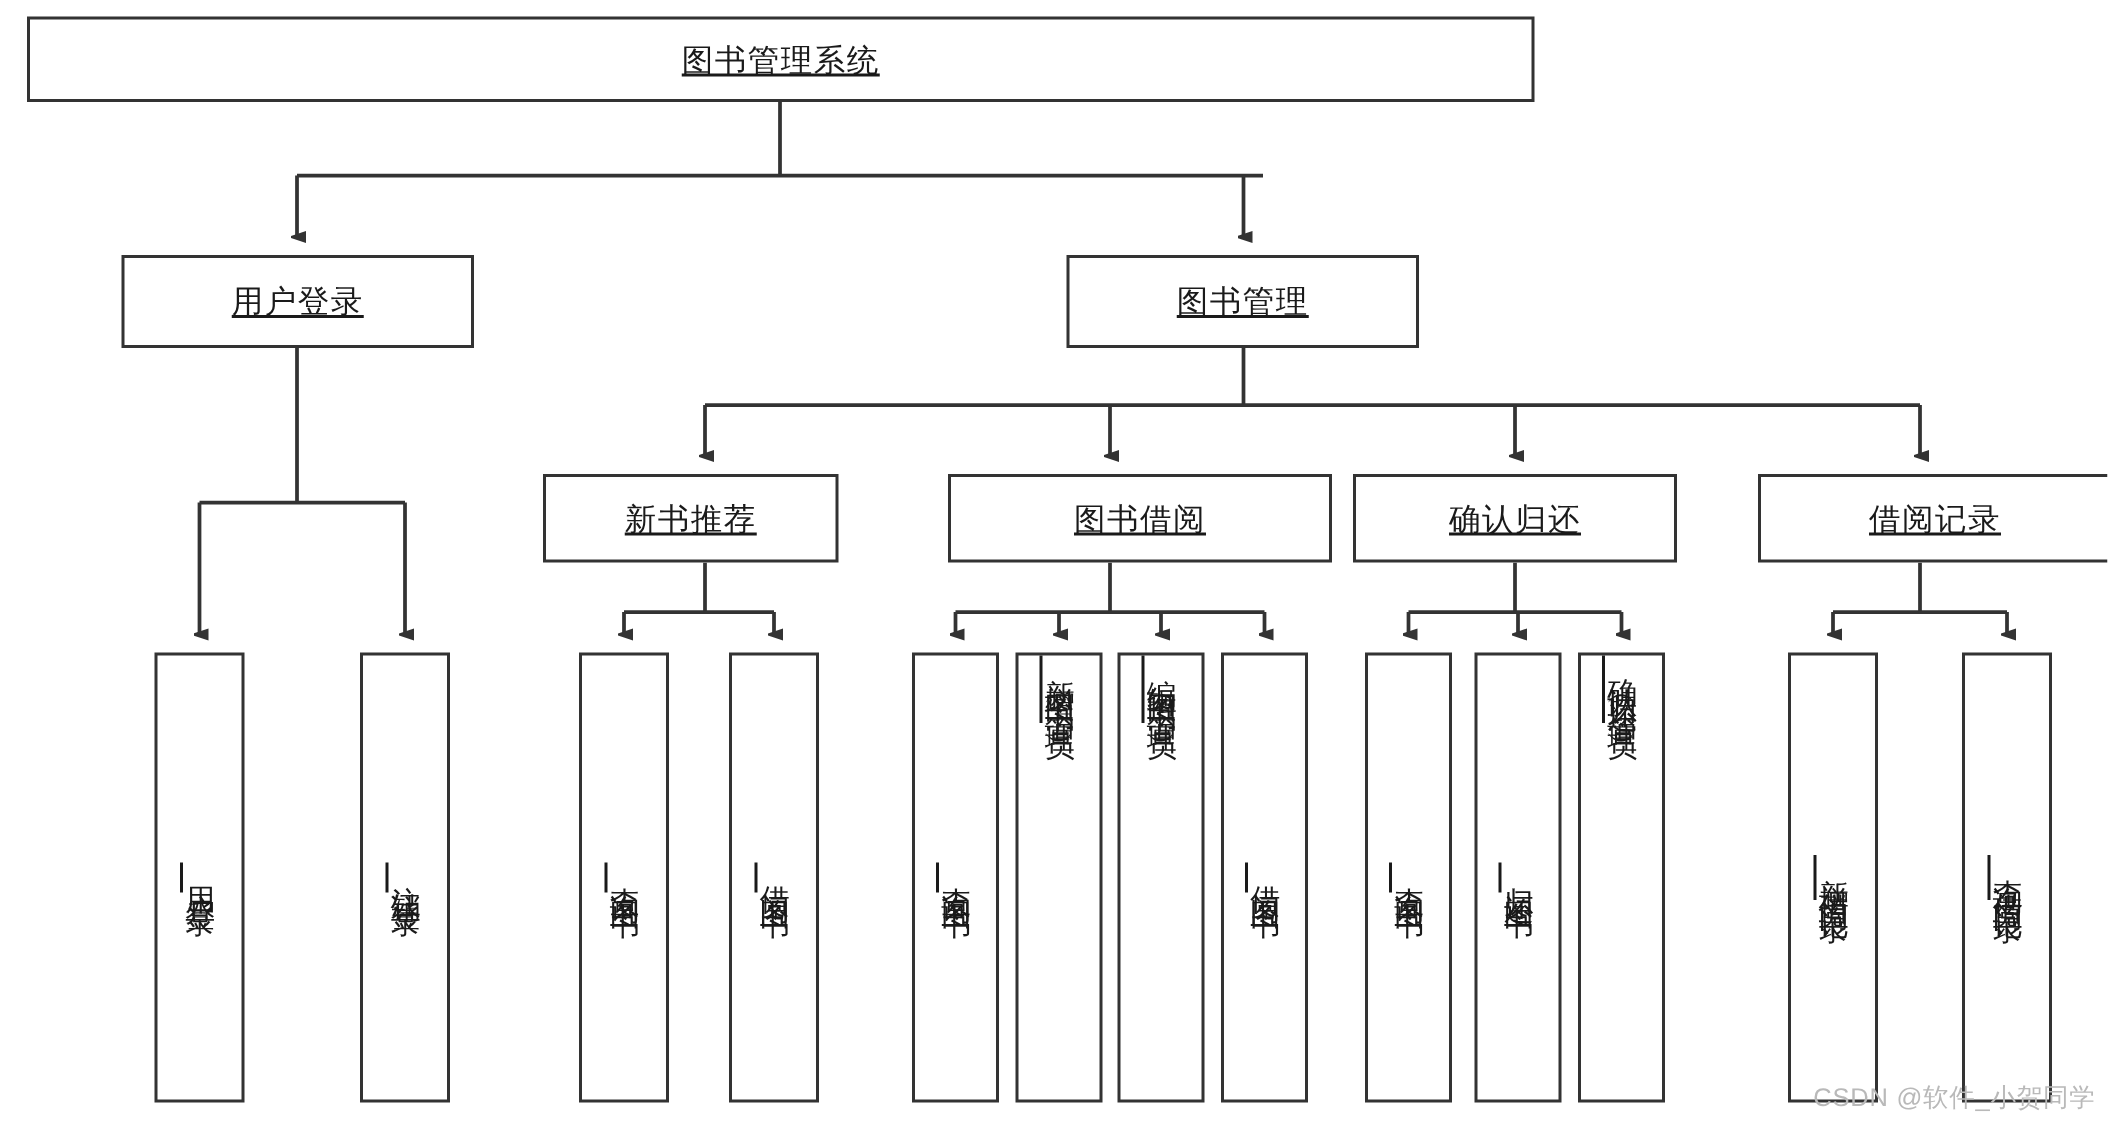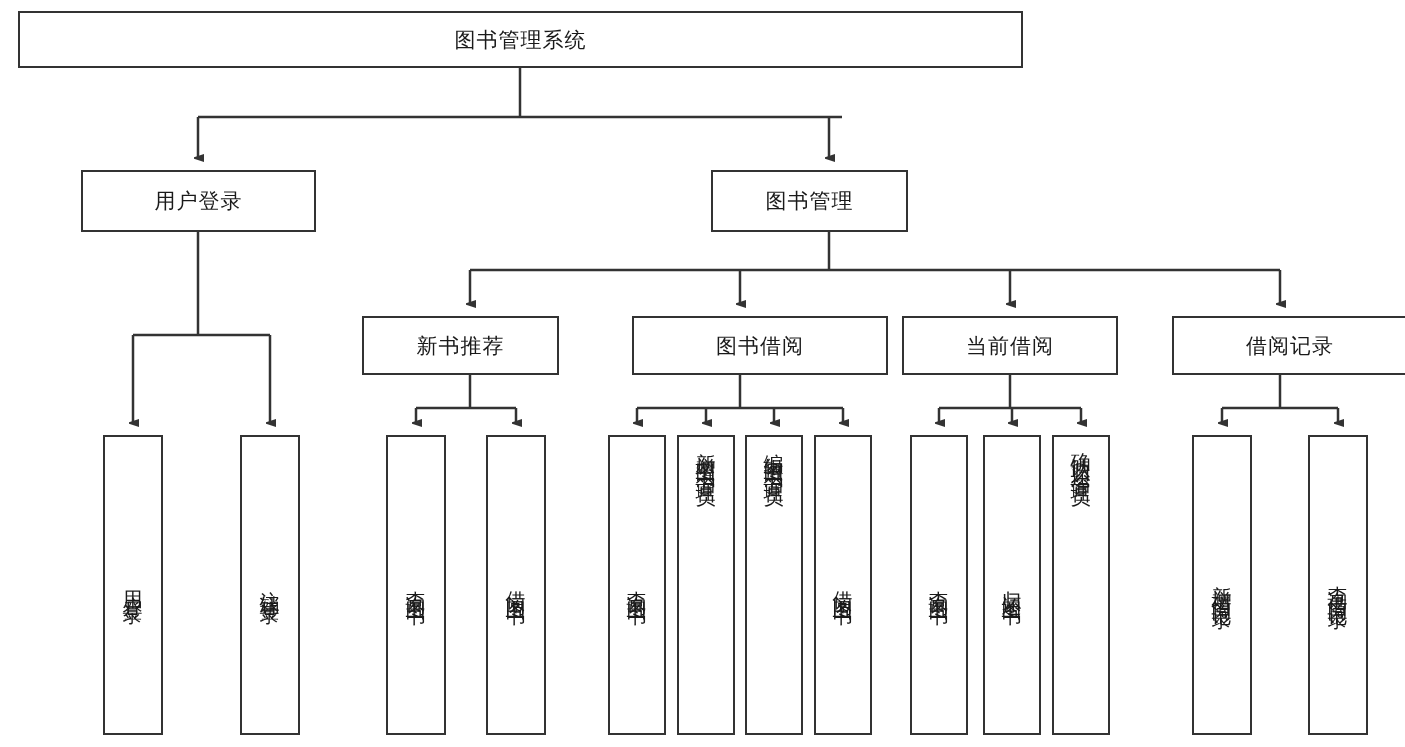--- a/index.html
+++ b/index.html
@@ -25,20 +25,21 @@
   }
   .node {
     position: absolute;
     box-sizing: border-box;
     border: 2px solid #333333;
     background: #ffffff;
     display: flex;
     align-items: center;
     justify-content: center;
     color: #1a1a1a;
+    text-decoration: underline;
   }
   .node.horizontal {
     font-size: 21px;
     letter-spacing: 1px;
   }
   .node.vertical {
     font-size: 20px;
   }
   .node.vertical .vtext {
     writing-mode: vertical-rl;
@@ -125,32 +126,32 @@
     </g>
   </svg>
 
   <div class="node horizontal" style="left:18px; top:11px; width:1005px; height:57px;">
     <span>图书管理系统</span>
   </div>
 
   <div class="node horizontal" style="left:81px; top:170px; width:235px; height:62px;">
     <span>用户登录</span>
   </div>
-  <div class="node horizontal" style="left:711px; top:170px; width:197px; height:62px;">
+  <div class="node horizontal" style="left:711px; top:170px; width:235px; height:62px;">
     <span>图书管理</span>
   </div>
 
   <div class="node horizontal" style="left:362px; top:316px; width:197px; height:59px;">
     <span>新书推荐</span>
   </div>
   <div class="node horizontal" style="left:632px; top:316px; width:256px; height:59px;">
     <span>图书借阅</span>
   </div>
   <div class="node horizontal" style="left:902px; top:316px; width:216px; height:59px;">
-    <span>当前借阅</span>
+    <span>确认归还</span>
   </div>
   <div class="node horizontal" style="left:1172px; top:316px; width:236px; height:59px;">
     <span>借阅记录</span>
   </div>
 
   <div class="node vertical" style="left:103px; top:435px; width:60px; height:300px;">
     <div class="vbox-inner centered">
       <span class="vtext">用户登录</span>
     </div>
   </div>
@@ -212,14 +213,15 @@
     <div class="vbox-inner centered">
       <span class="vtext">新增借阅记录</span>
     </div>
   </div>
   <div class="node vertical" style="left:1308px; top:435px; width:60px; height:300px;">
     <div class="vbox-inner centered">
       <span class="vtext">查询借阅记录</span>
     </div>
   </div>
 
+  <div class="watermark">CSDN @软件_小贺同学</div>
 
 </div>
 
 </body></html>

